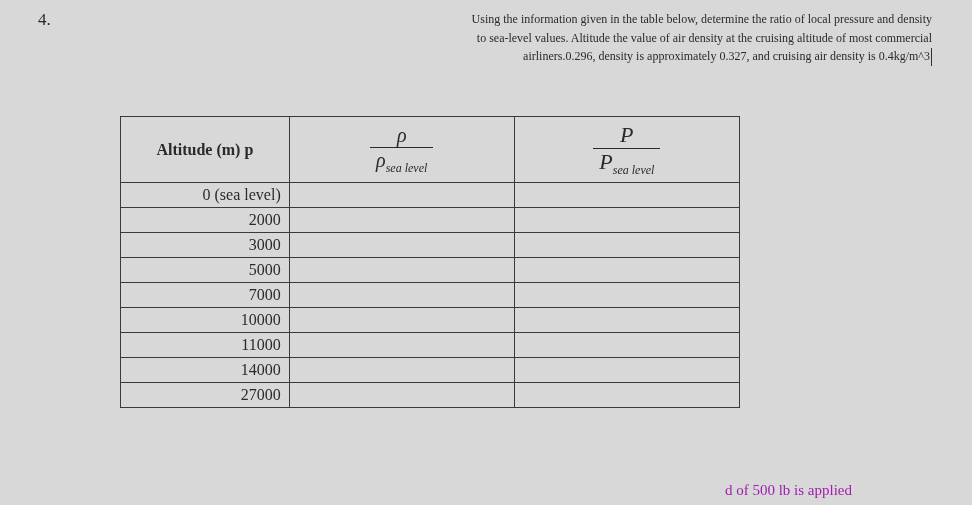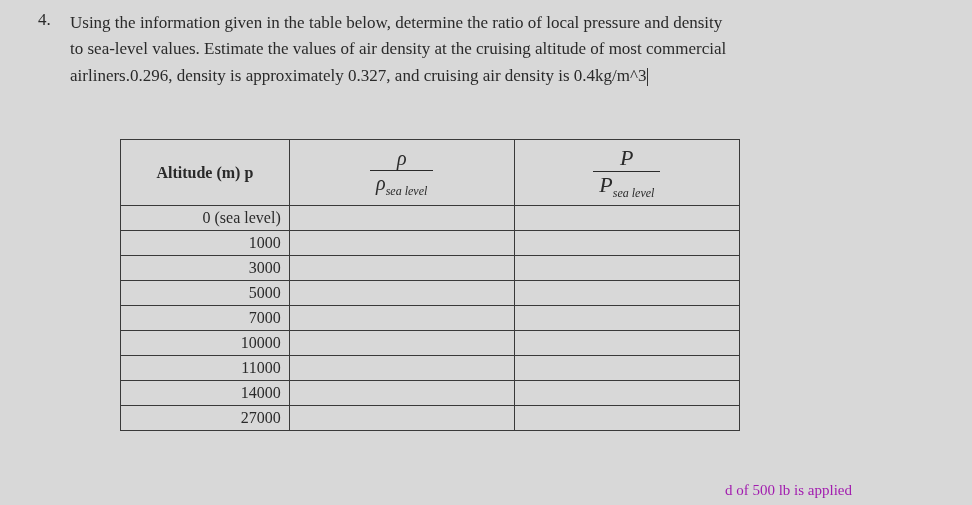--- a/index.html
+++ b/index.html
@@ -17,24 +17,25 @@
       position: relative;
     }
     .question-number {
       position: absolute;
       left: 38px;
       top: 10px;
       font-size: 17px;
     }
     .question-text {
       margin-left: 30px;
-      font-size: 17px;
+      font-size: 12px;
       line-height: 1.55;
       margin-bottom: 35px;
       max-width: 880px;
+      text-align: right;
     }
     .cursor-mark {
       display: inline-block;
       width: 1px;
       height: 18px;
       background: #333;
       vertical-align: middle;
       margin-left: 1px;
     }
     .table-container {
@@ -107,21 +108,21 @@
       color: #a21caf;
     }
   </style>
 </head>
 <body>
 
 <div class="question-number">4.</div>
 
 <div class="question-text">
   <span>Using the information given in the table below, determine the ratio of local pressure and density</span><br>
-  <span>to sea-level values. Estimate the values of air density at the cruising altitude of most commercial</span><br>
+  <span>to sea-level values. Altitude the value of air density at the cruising altitude of most commercial</span><br>
   <span>airliners.0.296, density is approximately 0.327, and cruising air density is 0.4kg/m^3</span><span class="cursor-mark"></span>
 </div>
 
 <div class="table-container">
   <table>
     <thead>
       <tr>
         <th class="alt-header">Altitude (m) p</th>
         <th class="ratio-col">
           <span class="fraction">
@@ -141,21 +142,21 @@
         </th>
       </tr>
     </thead>
     <tbody>
       <tr class="data-row">
         <td class="alt-cell">0 (sea level)</td>
         <td></td>
         <td></td>
       </tr>
       <tr class="data-row">
-        <td class="alt-cell">1000</td>
+        <td class="alt-cell">2000</td>
         <td></td>
         <td></td>
       </tr>
       <tr class="data-row">
         <td class="alt-cell">3000</td>
         <td></td>
         <td></td>
       </tr>
       <tr class="data-row">
         <td class="alt-cell">5000</td>

